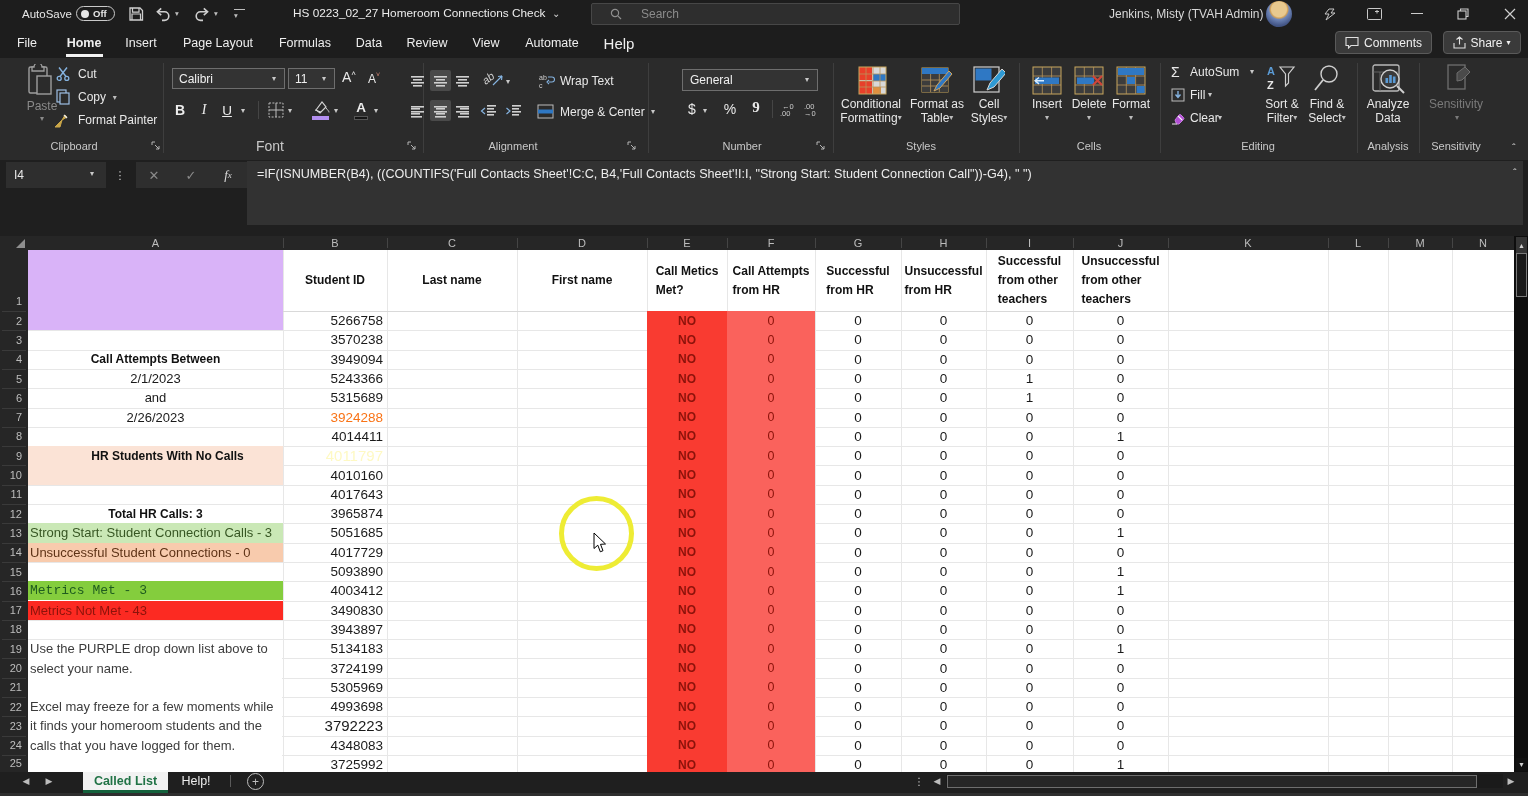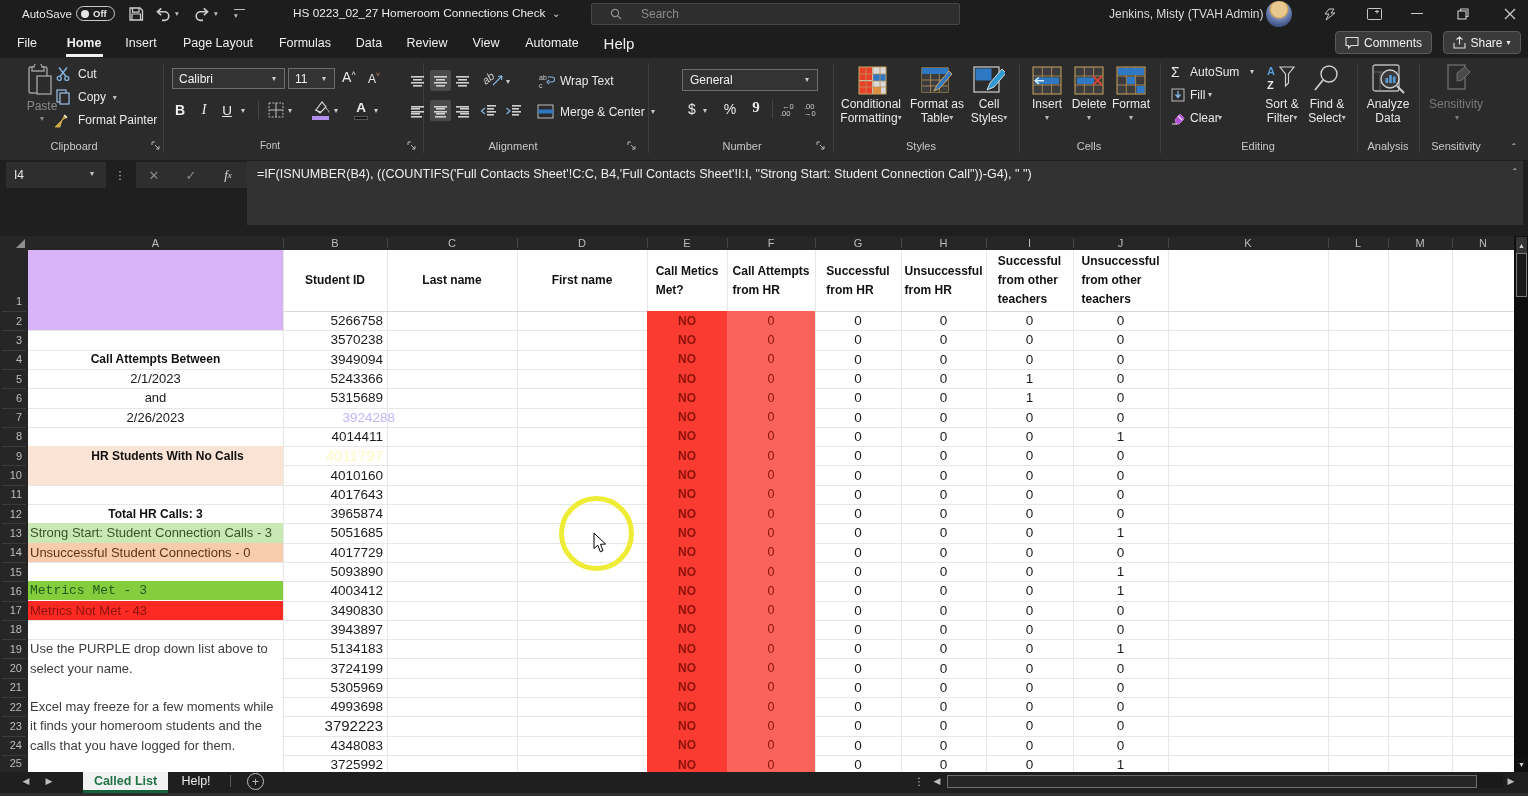--- a/index.html
+++ b/index.html
@@ -73,21 +73,21 @@
 <div class="ab" style="left:0;top:58px;width:1528px;height:102px;background:#2b2b2b;"></div>
 <div class="ab" style="left:163px;top:63px;width:1px;height:90px;background:#3e3e3e;"></div>
 <div class="ab" style="left:423px;top:63px;width:1px;height:90px;background:#3e3e3e;"></div>
 <div class="ab" style="left:648px;top:63px;width:1px;height:90px;background:#3e3e3e;"></div>
 <div class="ab" style="left:833px;top:63px;width:1px;height:90px;background:#3e3e3e;"></div>
 <div class="ab" style="left:1019px;top:63px;width:1px;height:90px;background:#3e3e3e;"></div>
 <div class="ab" style="left:1160px;top:63px;width:1px;height:90px;background:#3e3e3e;"></div>
 <div class="ab" style="left:1357px;top:63px;width:1px;height:90px;background:#3e3e3e;"></div>
 <div class="ab" style="left:1419px;top:63px;width:1px;height:90px;background:#3e3e3e;"></div>
 <div class="ab ct" style="left:74px;top:139px;width:120px;height:13px;margin-left:-60px;color:#c8c8c8;font-size:11px;">Clipboard</div>
-<div class="ab ct" style="left:270px;top:139px;width:120px;height:13px;margin-left:-60px;color:#c8c8c8;font-size:10px;">Font</div>
+<div class="ab ct" style="left:270px;top:139px;width:120px;height:13px;margin-left:-60px;color:#c8c8c8;font-size:14px;">Font</div>
 <div class="ab ct" style="left:513px;top:139px;width:120px;height:13px;margin-left:-60px;color:#c8c8c8;font-size:11px;">Alignment</div>
 <div class="ab ct" style="left:742px;top:139px;width:120px;height:13px;margin-left:-60px;color:#c8c8c8;font-size:11px;">Number</div>
 <div class="ab ct" style="left:921px;top:139px;width:120px;height:13px;margin-left:-60px;color:#c8c8c8;font-size:11px;">Styles</div>
 <div class="ab ct" style="left:1089px;top:139px;width:120px;height:13px;margin-left:-60px;color:#c8c8c8;font-size:11px;">Cells</div>
 <div class="ab ct" style="left:1258px;top:139px;width:120px;height:13px;margin-left:-60px;color:#c8c8c8;font-size:11px;">Editing</div>
 <div class="ab ct" style="left:1388px;top:139px;width:120px;height:13px;margin-left:-60px;color:#c8c8c8;font-size:11px;">Analysis</div>
 <div class="ab ct" style="left:1456px;top:139px;width:120px;height:13px;margin-left:-60px;color:#c8c8c8;font-size:11px;">Sensitivity</div>
 <svg class="ab" style="left:151px;top:141px;" width="9" height="9" viewBox="0 0 9 9">
       <path d="M1 1 v-0 M1 1 h3 M1 1 v3 M4 4 l4 4 M8 5 v3 h-3" fill="none" stroke="#b5b5b5" stroke-width="1"></path>
     </svg>
@@ -522,21 +522,21 @@
 <div class="ab ct" style="left:901px;top:132.9px;width:85px;height:19.3px;font-size:13.5px;color:#1a1a1a;">0</div>
 <div class="ab ct" style="left:986px;top:132.9px;width:87px;height:19.3px;font-size:13.5px;color:#1a1a1a;">1</div>
 <div class="ab ct" style="left:1073px;top:132.9px;width:95px;height:19.3px;font-size:13.5px;color:#1a1a1a;">0</div>
 <div class="ab cr" style="left:283px;top:152.2px;width:104px;height:19.3px;font-size:13.5px;color:#1a1a1a;padding-right:4px;">5315689</div>
 <div class="ab ct" style="left:647px;top:152.2px;width:80px;height:19.3px;font-size:12px;font-weight:bold;color:#8c130b;">NO</div>
 <div class="ab ct" style="left:727px;top:152.2px;width:88px;height:19.3px;font-size:12.5px;color:#8c130b;">0</div>
 <div class="ab ct" style="left:815px;top:152.2px;width:86px;height:19.3px;font-size:13.5px;color:#1a1a1a;">0</div>
 <div class="ab ct" style="left:901px;top:152.2px;width:85px;height:19.3px;font-size:13.5px;color:#1a1a1a;">0</div>
 <div class="ab ct" style="left:986px;top:152.2px;width:87px;height:19.3px;font-size:13.5px;color:#1a1a1a;">1</div>
 <div class="ab ct" style="left:1073px;top:152.2px;width:95px;height:19.3px;font-size:13.5px;color:#1a1a1a;">0</div>
-<div class="ab cr" style="left:283px;top:171.5px;width:104px;height:19.3px;font-size:13.5px;color:#c4b5fd;padding-right:4px;margin-left:12px;">3924288</div>
+<div class="ab cr" style="left:283px;top:171.5px;width:104px;height:19.3px;font-size:13.5px;color:#f97316;padding-right:4px;">3924288</div>
 <div class="ab ct" style="left:647px;top:171.5px;width:80px;height:19.3px;font-size:12px;font-weight:bold;color:#8c130b;">NO</div>
 <div class="ab ct" style="left:727px;top:171.5px;width:88px;height:19.3px;font-size:12.5px;color:#8c130b;">0</div>
 <div class="ab ct" style="left:815px;top:171.5px;width:86px;height:19.3px;font-size:13.5px;color:#1a1a1a;">0</div>
 <div class="ab ct" style="left:901px;top:171.5px;width:85px;height:19.3px;font-size:13.5px;color:#1a1a1a;">0</div>
 <div class="ab ct" style="left:986px;top:171.5px;width:87px;height:19.3px;font-size:13.5px;color:#1a1a1a;">0</div>
 <div class="ab ct" style="left:1073px;top:171.5px;width:95px;height:19.3px;font-size:13.5px;color:#1a1a1a;">0</div>
 <div class="ab cr" style="left:283px;top:190.8px;width:104px;height:19.3px;font-size:13.5px;color:#1a1a1a;padding-right:4px;">4014411</div>
 <div class="ab ct" style="left:647px;top:190.8px;width:80px;height:19.3px;font-size:12px;font-weight:bold;color:#8c130b;">NO</div>
 <div class="ab ct" style="left:727px;top:190.8px;width:88px;height:19.3px;font-size:12.5px;color:#8c130b;">0</div>
 <div class="ab ct" style="left:815px;top:190.8px;width:86px;height:19.3px;font-size:13.5px;color:#1a1a1a;">0</div>

